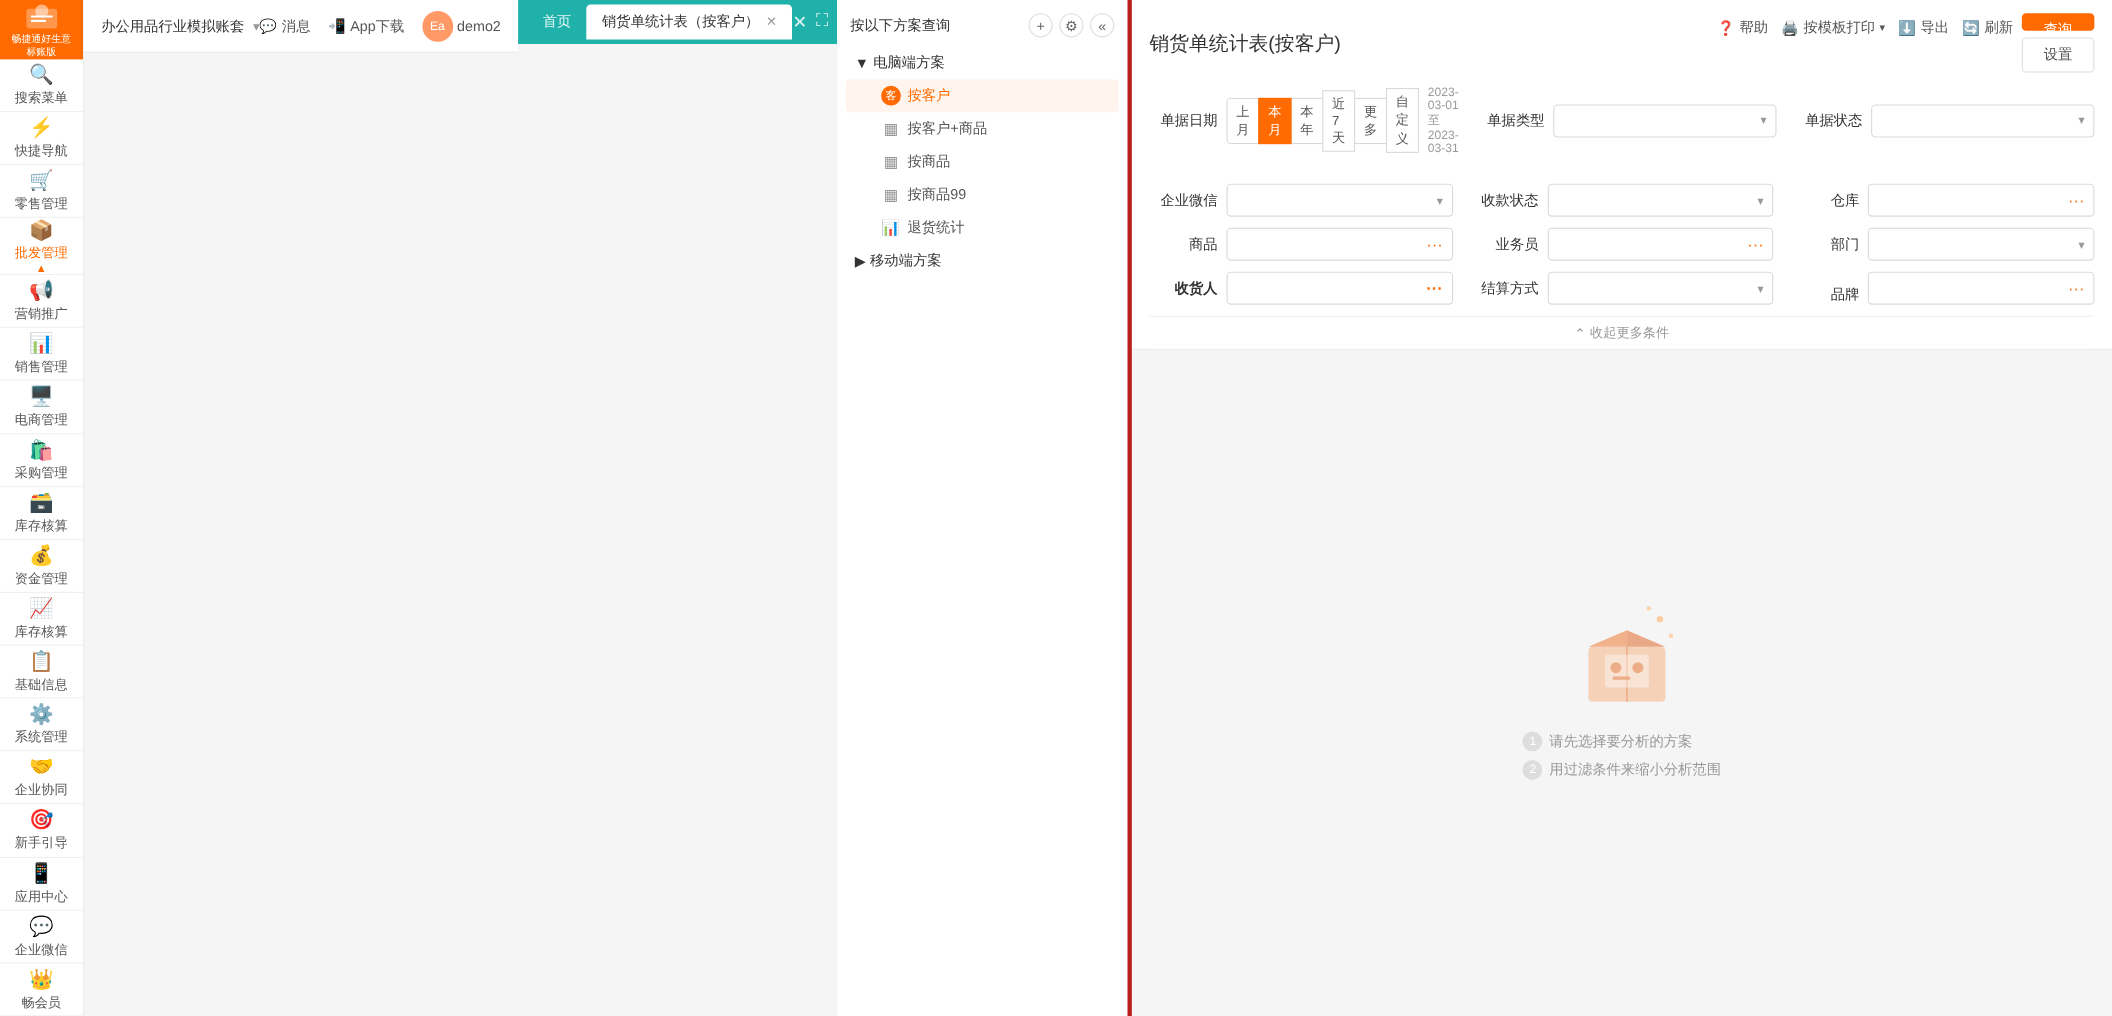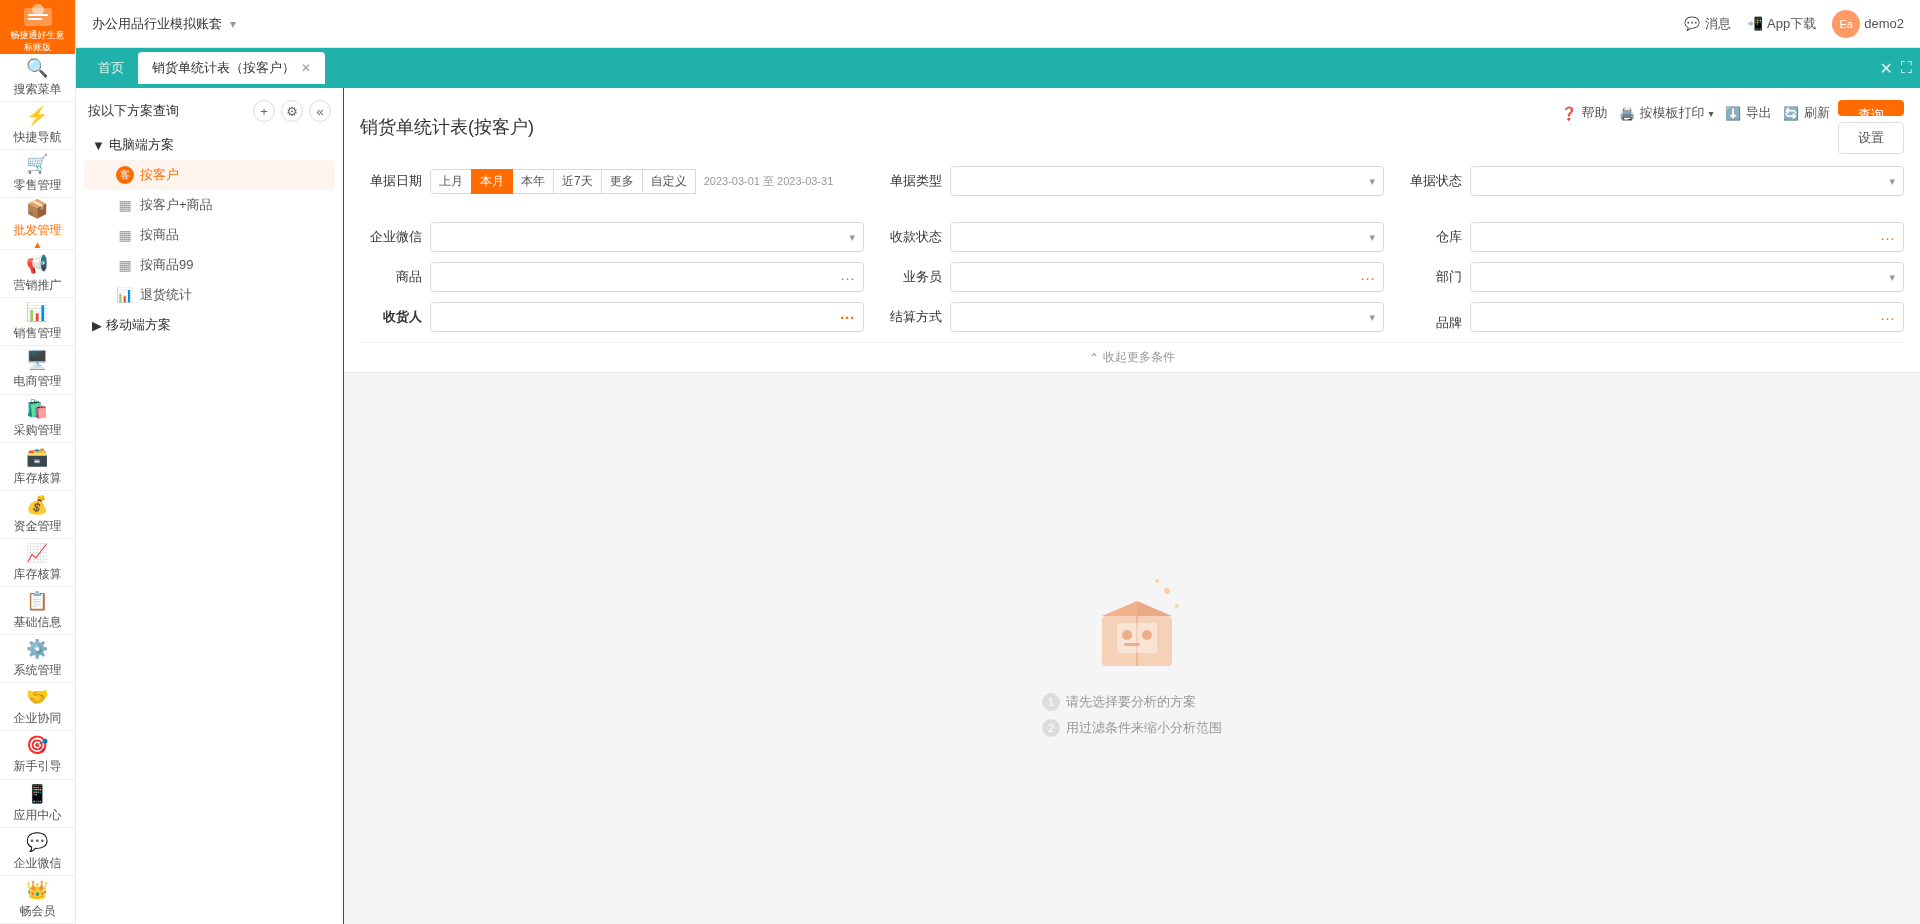--- a/index.html
+++ b/index.html
@@ -45,21 +45,21 @@
       font-size: 12px;
       border-bottom: 1px solid #f0f0f0;
     }
     .sidebar-item .icon { font-size: 18px; margin-bottom: 2px; }
     .sidebar-item.active { color: #ff6b00; }
 
     
     .main {
       flex: 1;
       display: flex;
-      flex-direction: column;
+      flex-direction: row;
       overflow: hidden;
     }
 
     
     .header {
       height: 48px;
       background: #fff;
       border-bottom: 1px solid #e8e8e8;
       display: flex;
       align-items: center;
@@ -150,21 +150,21 @@
     .content {
       flex: 1;
       display: flex;
       overflow: hidden;
     }
 
     
     .left-panel {
       width: 268px;
       background: #fff;
-      border-right: 1px solid #b91c1c;
+      border-right: 4px solid #b91c1c;
       flex-shrink: 0;
       padding: 12px 0;
     }
     .panel-header {
       display: flex;
       align-items: center;
       justify-content: space-between;
       padding: 0 12px 8px;
     }
     .panel-header-title {

